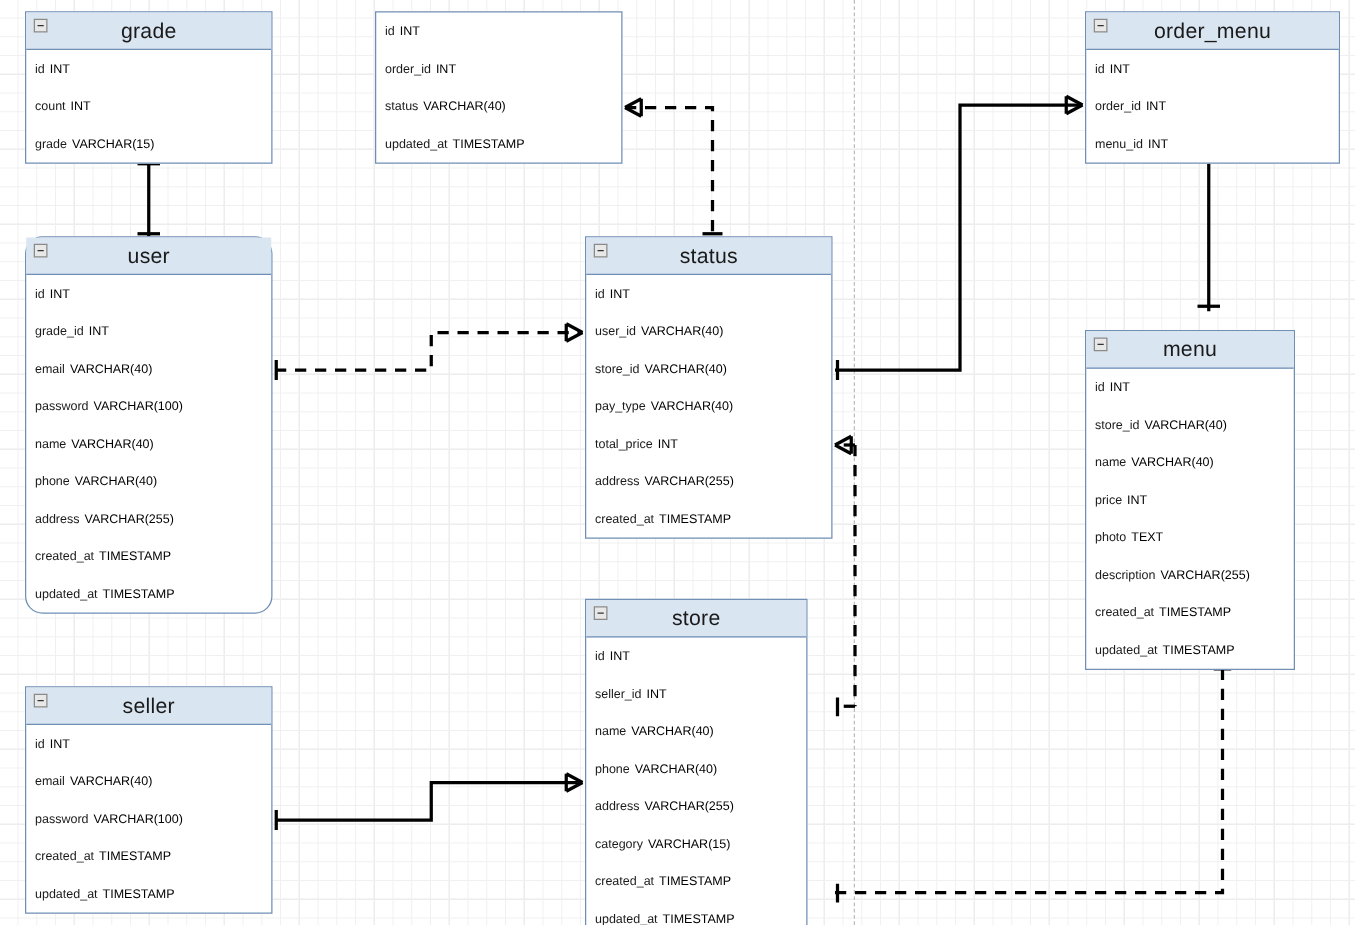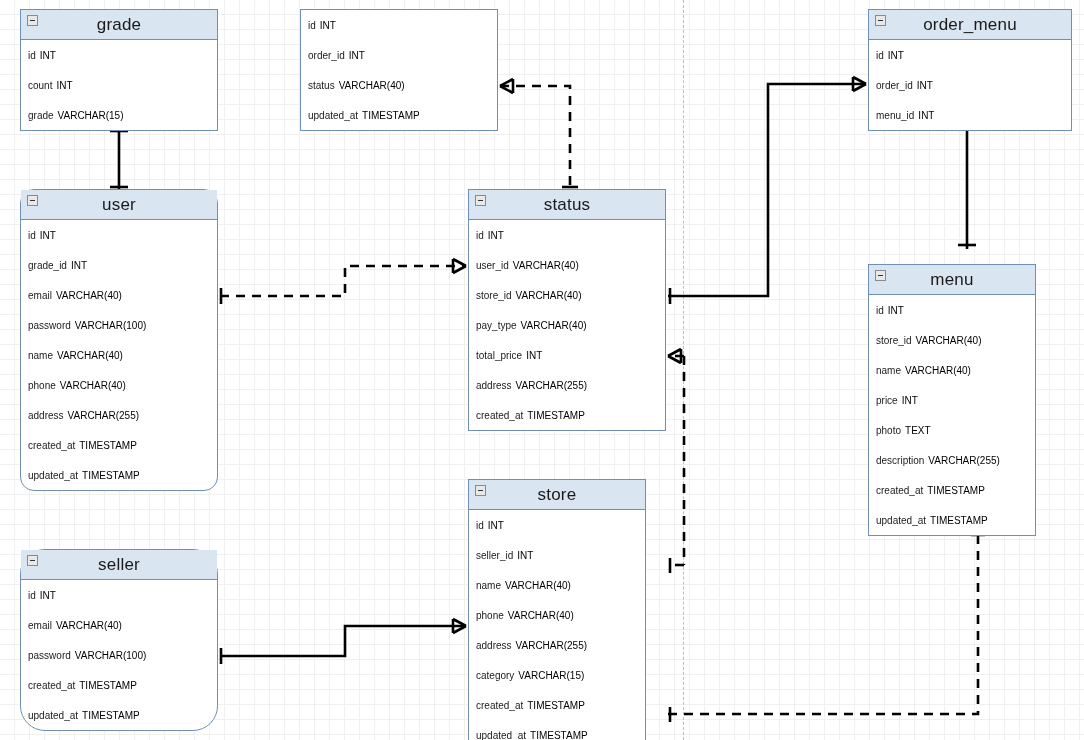--- a/index.html
+++ b/index.html
@@ -378,21 +378,21 @@
           <span class="aname">created_at</span>
           <span class="atype">TIMESTAMP</span>
         </div>
       <div class="attr">
           <span class="aname">updated_at</span>
           <span class="atype">TIMESTAMP</span>
         </div>
     </div>
   </div>
 
-  <div class="entity" style="left:20px; top:549px; width:198px;border-radius:25px;">
+  <div class="entity" style="left:20px; top:549px; width:198px;">
     <div class="entity-header">
       <span class="collapse-box"></span>
       <span class="entity-title">seller</span>
     </div>
     <div class="entity-body">
       <div class="attr">
           <span class="aname">id</span>
           <span class="atype">INT</span>
         </div>
       <div class="attr">

